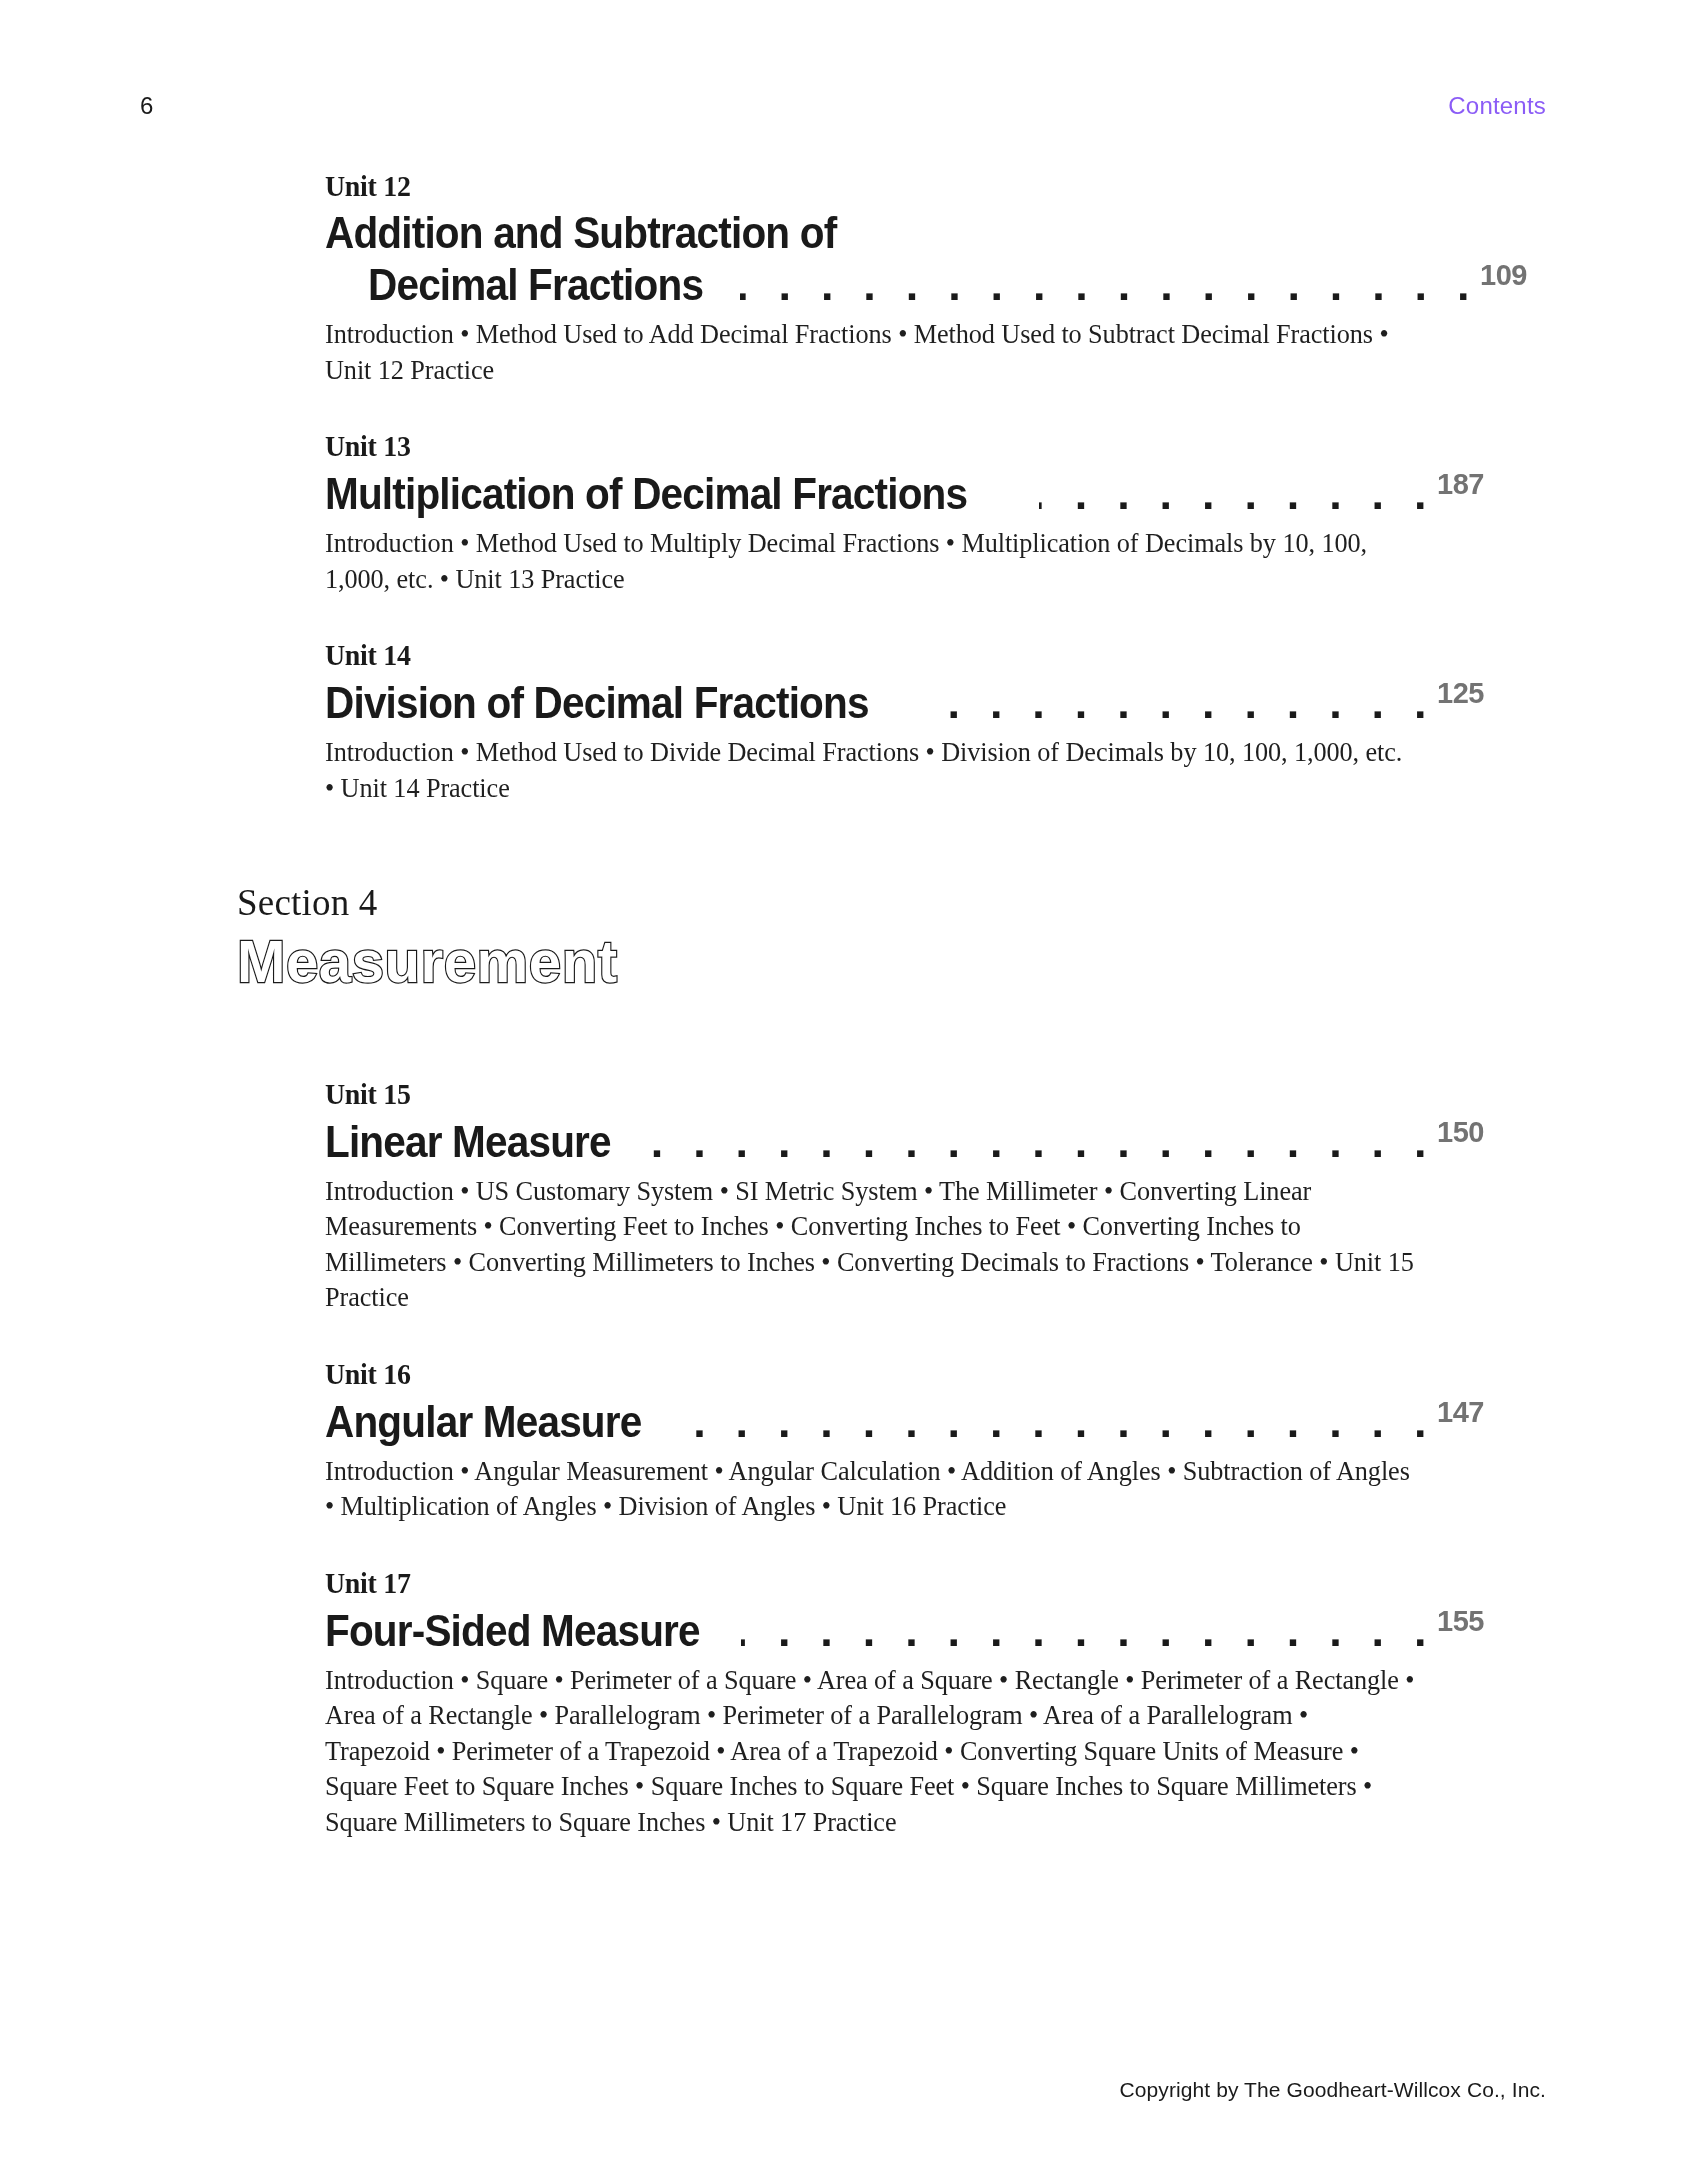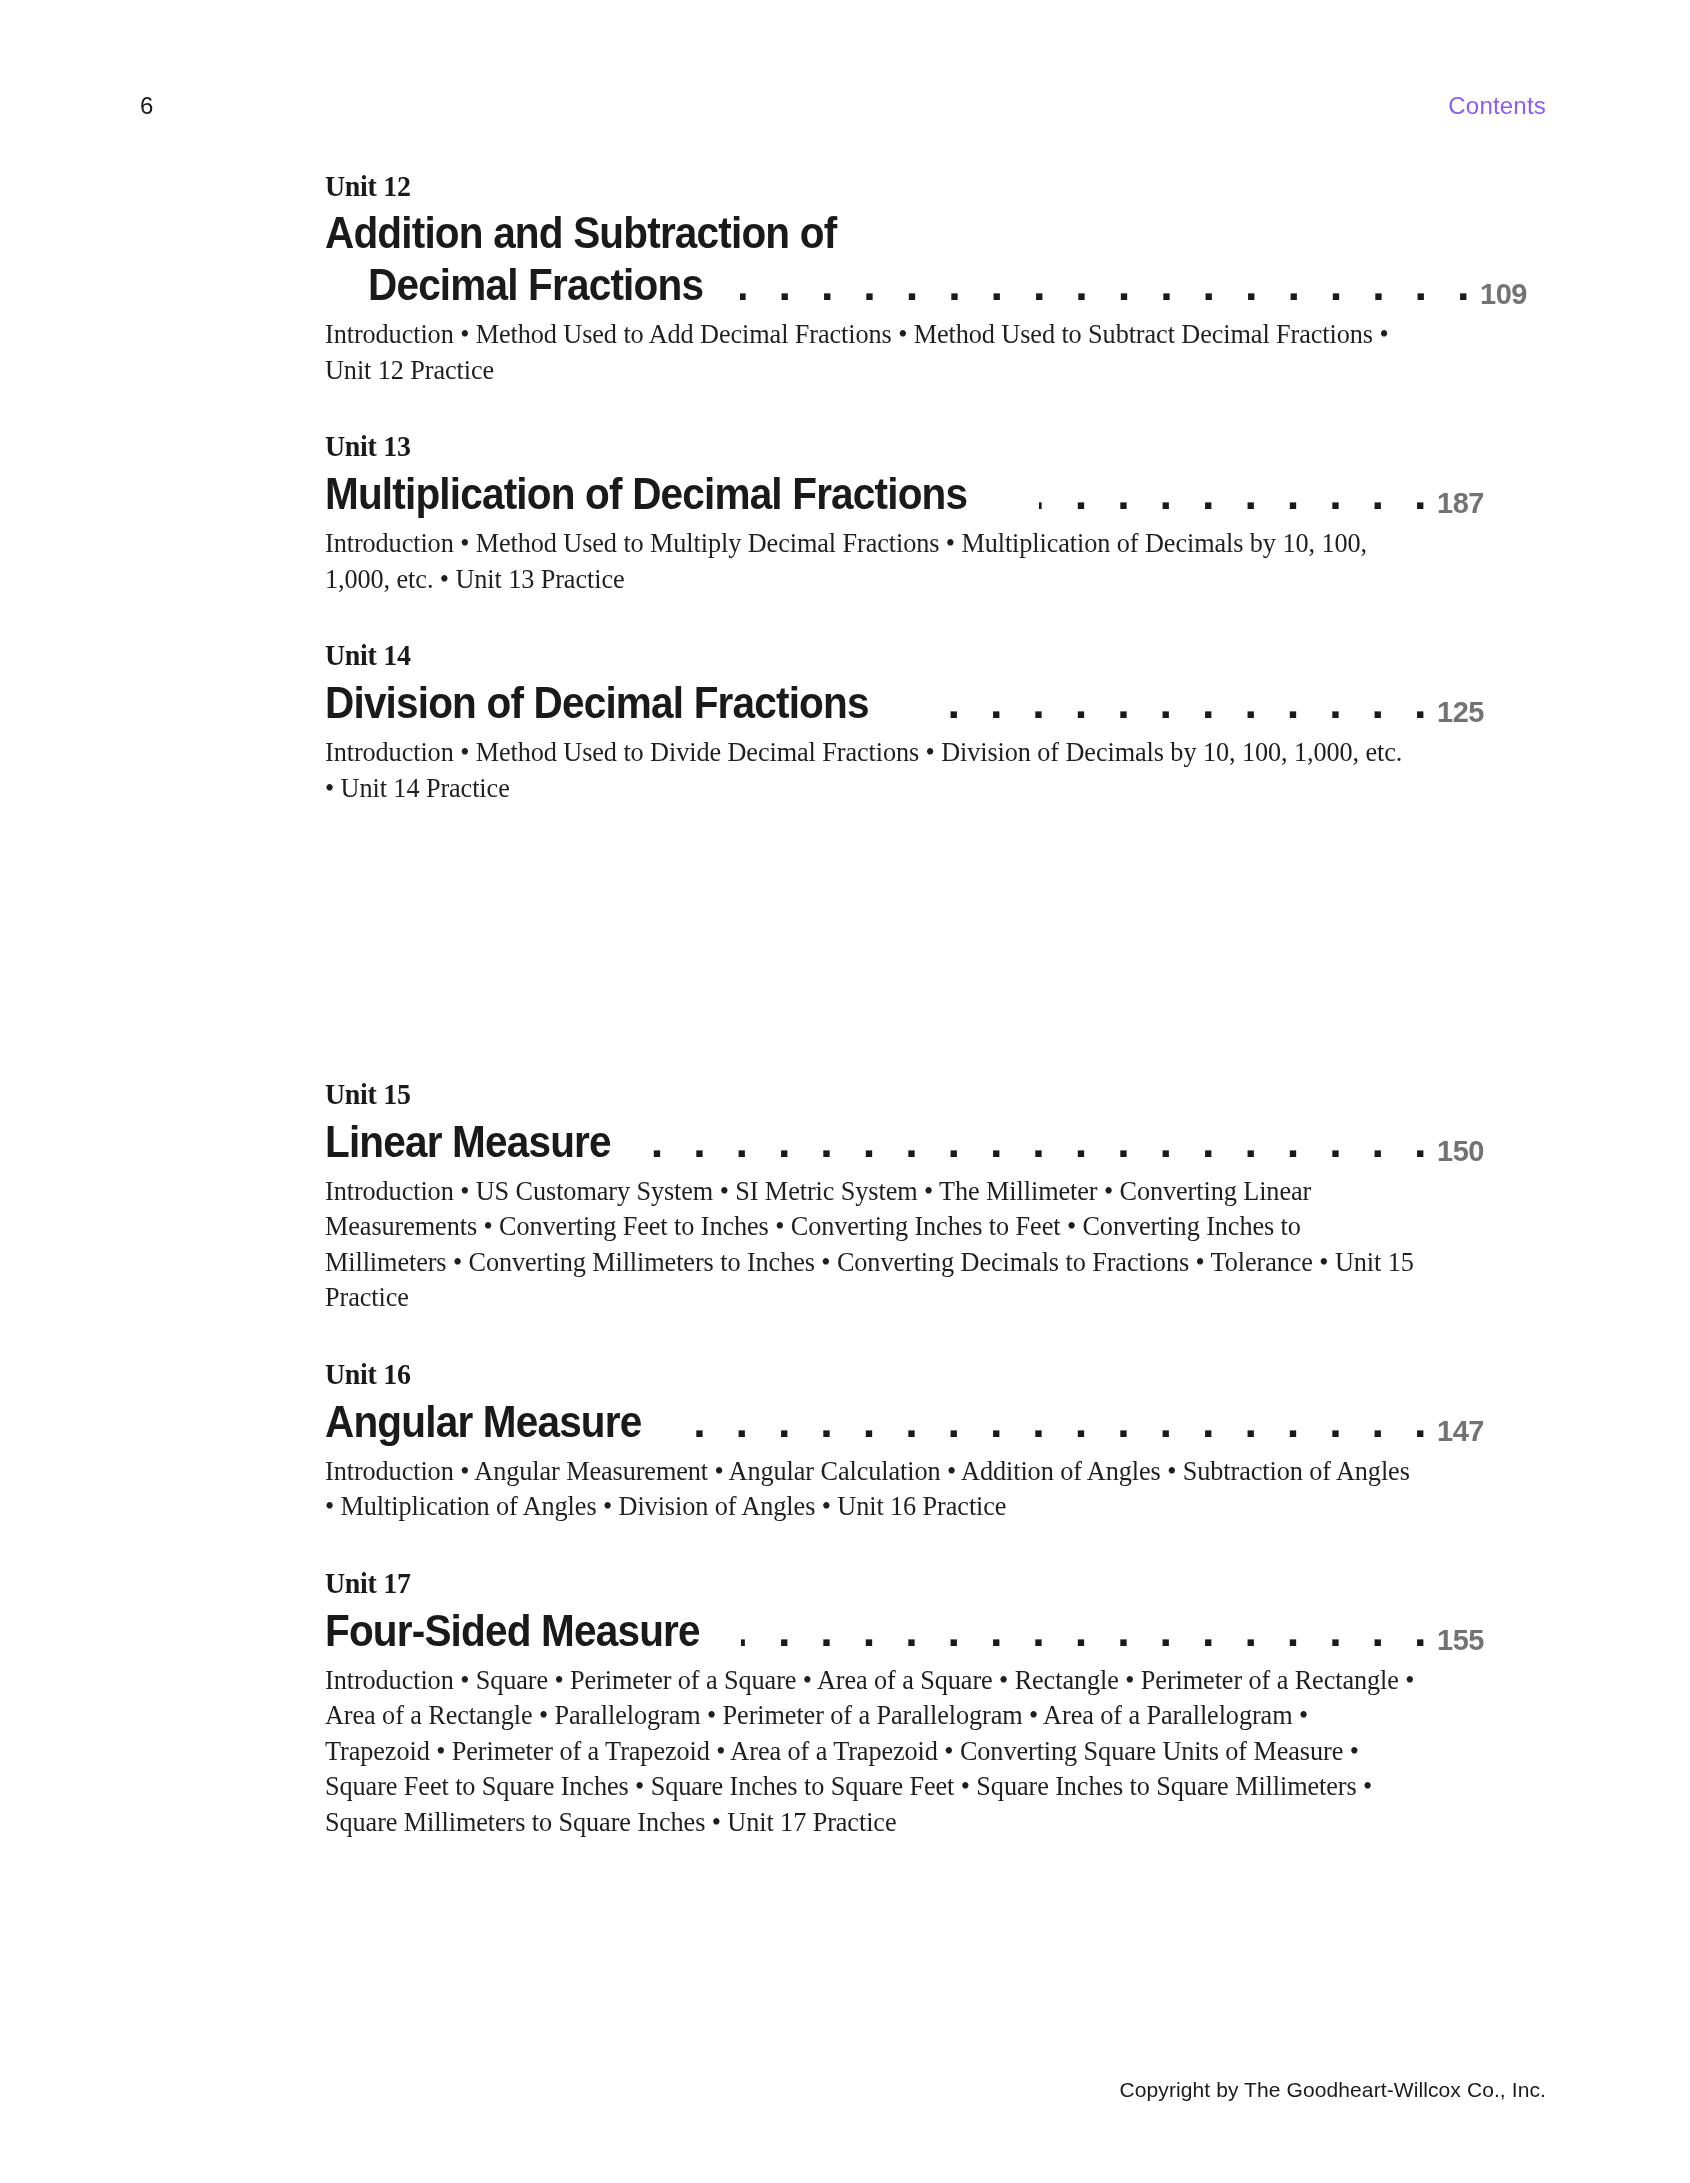--- a/index.html
+++ b/index.html
@@ -62,21 +62,21 @@
     letter-spacing: -0.3px;
     color: #1a1a1a;
     margin-bottom: 3.9px;
     transform: scaleX(0.93);
     transform-origin: left center;
   }
 
   
   .title-line {
     display: flex;
-    align-items: flex-end;
+    align-items: flex-start;
     width: 100%;
   }
   .title-text {
     font-family: "Liberation Sans", sans-serif;
     font-weight: bold;
     font-size: 45px;
     line-height: 1.18;
     letter-spacing: -0.9px;
     color: #1a1a1a;
     white-space: pre;
@@ -208,20 +208,24 @@
       <div class="unit-number">Unit 14</div>
       <div class="title-line">
         <span class="title-text">Division of Decimal Fractions</span>
         <span class="leader">. . . . . . . . . . . . . . . . . . . . . . . . . . . . . . . . . . . . . . . . . . . . . . . . . .</span>
         <span class="page-num">125</span>
       </div>
       <div class="unit-desc">Introduction • Method Used to Divide Decimal Fractions • Division of Decimals by 10, 100, 1,000, etc. • Unit 14 Practice</div>
     </div>
   </div>
 
+  <div class="section-block" style="top: 883px;">
+    <div class="section-label">Section 4</div>
+    <div class="section-title">Measurement</div>
+  </div>
 
   <div class="body-col" style="top: 1077px;">
 
     <div class="unit-entry">
       <div class="unit-number">Unit 15</div>
       <div class="title-line">
         <span class="title-text">Linear Measure</span>
         <span class="leader">. . . . . . . . . . . . . . . . . . . . . . . . . . . . . . . . . . . . . . . . . . . . . . . . . .</span>
         <span class="page-num">150</span>
       </div>

